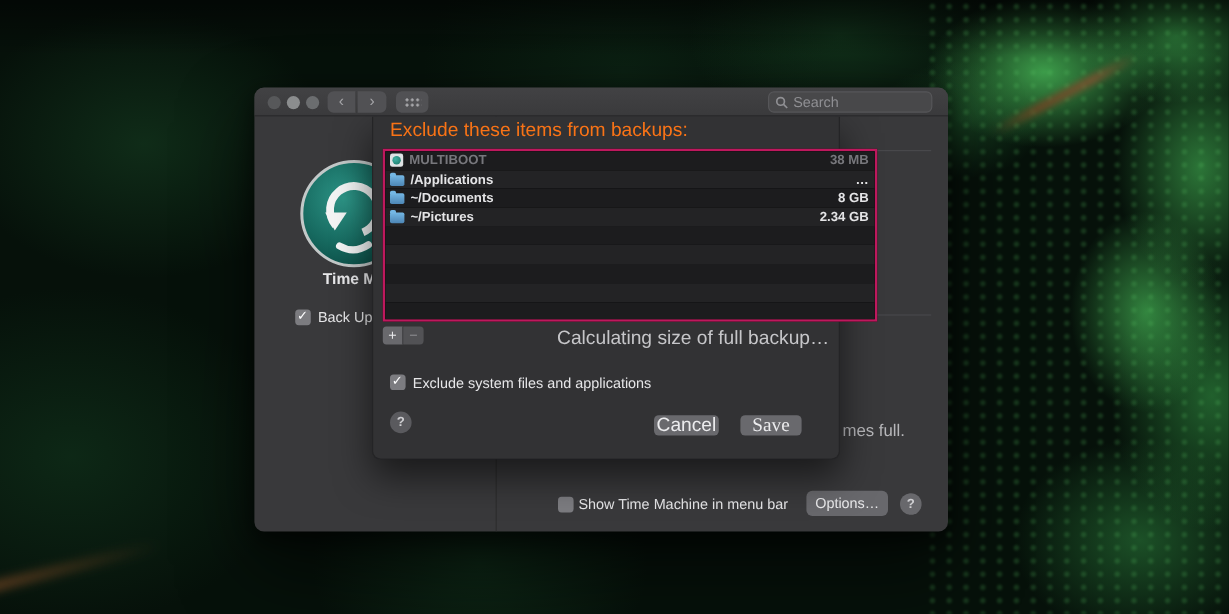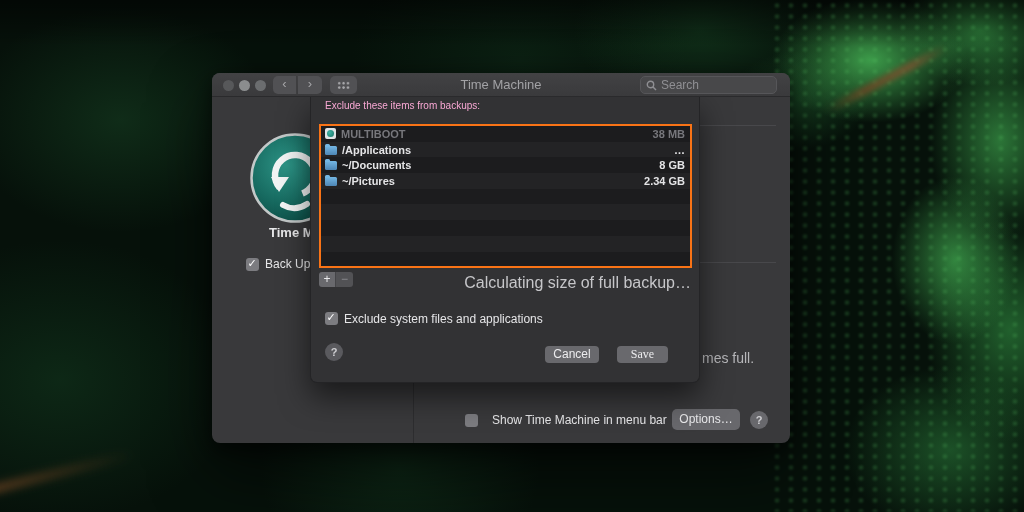--- a/index.html
+++ b/index.html
@@ -71,42 +71,42 @@
   .sidebar-check { position:absolute; left:34px; top:184px; display:flex; align-items:center;
     gap:6px; z-index:1; white-space:nowrap; }
 
   
   .v-divider { position:absolute; left:201px; top:24px; bottom:0; width:1px;
     background:#2d2d2f; z-index:1; }
   .h-line { position:absolute; left:206px; right:14px; height:1px; background:#48484b; z-index:1; }
   .h-line-1 { top:52px; } .h-line-2 { top:189px; }
   .bg-fragment { position:absolute; left:490px; top:277px; color:#b7b7ba; font-size:14px; z-index:1; }
   .footer-check { position:absolute; left:225px; top:340px; display:flex; align-items:center;
-    gap:14px; z-index:1; white-space:nowrap;padding-left:28px; }
+    gap:4px; z-index:1; white-space:nowrap;padding-left:28px; }
   .options-btn { position:absolute; left:460px; top:336px; width:68px; height:21px;
     background:#68686c; border-radius:5px; color:#e9e9eb; font-size:12px;
     text-align:center; line-height:21px; z-index:1; }
   .help-round { width:18px; height:18px; border-radius:50%; background:#68686c;
     color:#cfcfd2; font-size:11px; font-weight:bold; text-align:center; line-height:18px; }
   .footer-help { position:absolute; left:538px; top:338px; z-index:1; }
 
   
   .checkbox { width:13px; height:13px; background:#7c7c80; border-radius:3px;
     position:relative; flex:none; }
   .checkbox.checked::after { content:"✓"; position:absolute; left:1.5px; top:-1px;
     color:#ffffff; font-size:11px; font-weight:bold; }
   .cb-label { color:#e6e6e8; font-size:12px; }
 
   
   .sheet { position:absolute; left:98px; top:24px; width:390px; height:286px;
     background:#323234; border:1px solid #242426; border-top:none;
     border-radius:0 0 7px 7px; box-shadow:0 14px 30px rgba(0,0,0,.55); z-index:5; }
-  .sheet-title { position:absolute; left:14px; top:3px; color:#f9a8d4; font-size:10px; }
-  .exclude-list { position:absolute; left:8px; top:27px; width:373px; height:144px;
-    background:#000000; border:2px solid #f97316; overflow:hidden; }
+  .sheet-title { position:absolute; left:14px; top:3px; color:#f97316; font-size:16px; }
+  .exclude-list { position:absolute; left:8px; top:27px; width:412px; height:144px;
+    background:#000000; border:2px solid #be185d; overflow:hidden; }
   .list-row { height:15.7px; display:flex; align-items:center; padding:0 5px 0 4px; }
   .list-row.even { background:#1c1c1e; } .list-row.odd { background:#232325; }
   .row-name { color:#e4e4e6; font-size:11px; font-weight:bold; margin-left:5px; }
   .row-size { color:#e4e4e6; font-size:11px; font-weight:bold; margin-left:auto; }
   .row-name.disabled, .row-size.disabled { color:#77777c; }
   .row-icon { flex:none; position:relative; }
   .folder-icon { width:12px; height:9px; margin-top:1px;
     background:linear-gradient(#74b7e4, #4d86b5); border-radius:1.5px; }
   .folder-icon .folder-tab { position:absolute; left:0; top:-2px; width:5px; height:3px;
     background:#74b7e4; border-radius:1.5px 1.5px 0 0; }
@@ -116,21 +116,21 @@
   .pm-control { position:absolute; left:8px; top:175px; display:flex; }
   .pm-btn { width:17px; height:15px; font-size:12px; text-align:center; line-height:14px; }
   .pm-plus { background:#69696d; color:#e9e9eb; border-radius:3px 0 0 3px;
     border-right:1px solid #454548; }
   .pm-minus { background:#525255; color:#8d8d91; border-radius:0 3px 3px 0; }
   .sheet-status { position:absolute; right:8px; top:177px; color:#c6c6c9; font-size:16px; }
   .sheet-cb1 { position:absolute; left:14px; top:198px; display:flex; align-items:center; gap:6px; }
   .sheet-cb2 { position:absolute; left:14px; top:215px; display:flex; gap:6px; }
   .sheet-help { position:absolute; left:14px; top:246px; background:#5a5a5e; }
   .sheet-btn { position:absolute; top:249px; height:17px; background:#69696d;
-    border-radius:4px; color:#ececee; font-size:12px; text-align:center; line-height:17px; }
+    border-radius:4px; color:#ececee; font-size:16px; text-align:center; line-height:17px; }
   .cancel-btn { left:234px; width:54px; }
   .save-btn { left:306px; width:51px;font-family:Liberation Serif, serif; }
 </style>
 </head>
 <body>
 
 <div class="bg"></div>
 <div class="leaf-speckle"></div>
 <div class="branch branch-1"></div>
 <div class="branch branch-2"></div>
@@ -139,21 +139,20 @@
 
   <div class="titlebar">
     <span class="traffic t1"></span>
     <span class="traffic t2"></span>
     <span class="traffic t3"></span>
     <span class="nav-btn nav-back"><span>‹</span></span>
     <span class="nav-btn nav-fwd"><span>›</span></span>
     <span class="grid-btn">
         <span class="grid-glyph"></span>
       </span>
-    <div class="win-title">Time Machine</div>
     <div class="search-field">
       <svg width="11" height="11">
         <circle cx="4.5" cy="4.5" r="3.2" fill="none" stroke="#8f8f93" stroke-width="1.4"></circle>
         <line x1="7" y1="7" x2="10" y2="10" stroke="#8f8f93" stroke-width="1.4"></line>
       </svg>
       <input type="text" placeholder="Search" style="">
     </div>
   </div>
 
   <div class="tm-logo">

